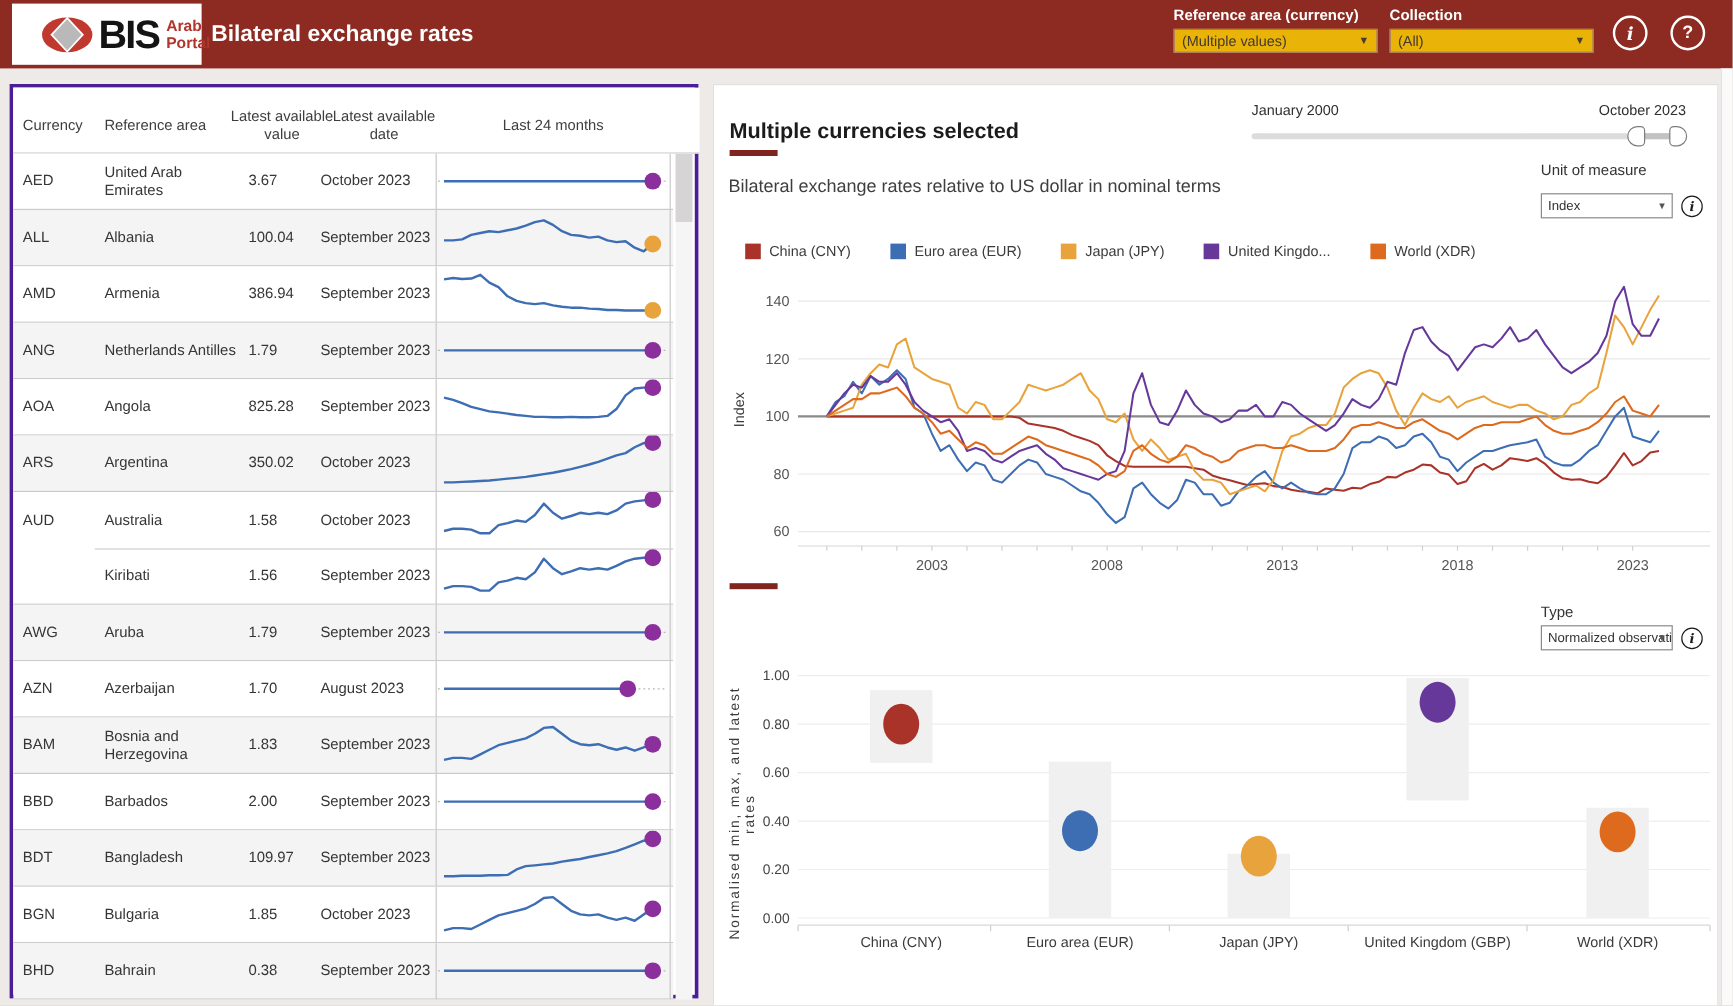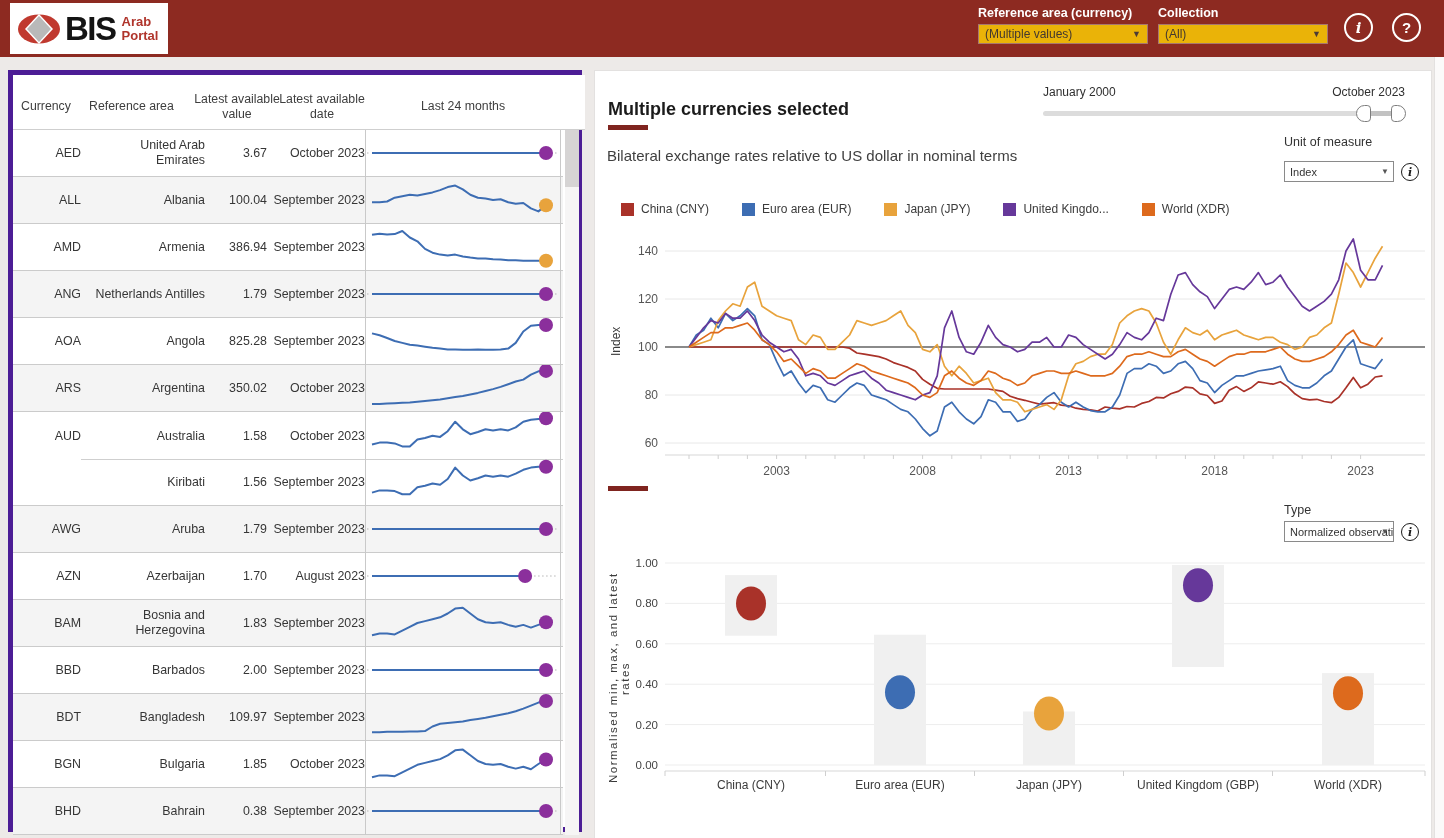--- a/index.html
+++ b/index.html
@@ -1,42 +1,42 @@
 <!DOCTYPE html>
 <html><head>
 <meta charset="utf-8">
 <style>
   html,body{margin:0;padding:0;background:#d8d5d3;}
   *{box-sizing:border-box;font-family:"Liberation Sans","DejaVu Sans",sans-serif;}
   .stage{position:relative;width:1444px;height:838px;background:#edeae8;overflow:hidden;margin:0 auto;}
 
   
   .app-header{position:absolute;left:0;top:0;width:1444px;height:57px;background:#8d2a21;}
-  .logo-box{position:absolute;left:10px;top:3px;width:158px;height:51px;background:#ffffff;display:flex;align-items:center;padding-left:7px;}
+  .logo-box{position:absolute;left:10px;top:3px;width:158px;height:51px;background:#ffffff;display:flex;align-items:center;padding-left:24px;}
   .logo-mark{width:46px;height:32px;flex:0 0 auto;}
   .logo-bis{font-size:33px;font-weight:700;letter-spacing:-1.5px;color:#141414;margin-left:2px;}
   .logo-tag{margin-left:6px;font-size:13px;line-height:14px;color:#b0352c;font-weight:700;}
   .app-title{position:absolute;left:176px;top:0;height:57px;display:flex;align-items:center;color:#ffffff;font-size:19px;font-weight:700;}
   .hfilter{position:absolute;top:6px;}
   .hfilter .flabel{color:#ffffff;font-size:12.5px;font-weight:700;display:block;margin-bottom:4px;}
   .hselect{width:170px;height:20px;background:#eab308;border:1px solid #a8776f;color:#43382f;font-size:12px;display:flex;align-items:center;padding:0 6px;position:relative;}
   .hselect .caret{position:absolute;right:6px;font-size:9px;color:#4a3b35;}
   .circle-icon{position:absolute;top:13px;width:29px;height:29px;border:2px solid #ffffff;border-radius:50%;color:#ffffff;display:flex;align-items:center;justify-content:center;font-size:15px;font-weight:700;}
   .circle-icon.info i{font-family:"DejaVu Serif",serif;font-style:italic;}
 
   
-  .left-panel{position:absolute;left:8px;top:70px;width:574px;height:762px;background:#ffffff;border:5px solid #4c1d95;}
+  .left-panel{position:absolute;left:8px;top:70px;width:574px;height:762px;background:#ffffff;border:3px solid #4c1d95;}
   .thead{position:absolute;left:0;top:0;width:572px;height:55px;border-bottom:1px solid #cfcfcf;background:#fff;}
   .thead .th{position:absolute;font-size:12.3px;color:#3e3e3e;line-height:1.25;}
   .th-code{left:8px;top:24px;}
   .th-area{left:76px;top:24px;}
   .th-val{left:178px;top:17px;width:92px;text-align:center;}
   .th-date{left:260px;top:17px;width:98px;text-align:center;}
   .th-spark{left:352px;top:24px;width:196px;text-align:center;}
-  .tbody{position:absolute;left:0;top:55px;width:572px;height:705px;overflow:hidden;text-align:right;}
+  .tbody{position:absolute;left:0;top:55px;width:572px;height:705px;overflow:hidden;}
   .trow{position:absolute;left:0;width:550px;height:47px;border-bottom:1px solid #cbcbcb;background:#fff;}
   .trow.shade{background:#f4f4f4;}
   .trow.nodiv{border-bottom:none;}
   .trow .cell{position:absolute;top:50%;transform:translateY(-50%);font-size:12.4px;color:#363636;line-height:1.2;}
   .c-code{left:8px;width:60px;}
   .c-area{left:76px;width:116px;}
   .c-val{left:196px;width:58px;}
   .c-date{left:256px;width:96px;}
   .c-spark{position:absolute;left:352px;top:0;width:196px;height:47px;border-left:1px solid #c9c9c9;border-right:1px solid #c9c9c9;}
   .subline{position:absolute;left:68px;right:0;top:0;height:0;border-top:1px solid #cfcfcf;}
@@ -83,20 +83,21 @@
         <ellipse cx="22" cy="16" rx="21" ry="14.5" fill="#c0392f"></ellipse>
         <polygon points="22,1 36,16 22,31 8,16" fill="#ffffff"></polygon>
         <polygon points="22,3 34,16 22,29 10,16" fill="#b9b9b9"></polygon>
       </svg>
       <span class="logo-bis">BIS</span>
       <span class="logo-tag">
         <span>Arab</span><br>
         <span>Portal</span>
       </span>
     </div>
+    <div class="app-title">Bilateral exchange rates</div>
 
     <div class="hfilter" style="left:978px;">
       <span class="flabel">Reference area (currency)</span>
       <div class="hselect">
         <span>(Multiple values)</span>
         <span class="caret">▼</span>
       </div>
     </div>
     <div class="hfilter" style="left:1158px;">
       <span class="flabel">Collection</span>

